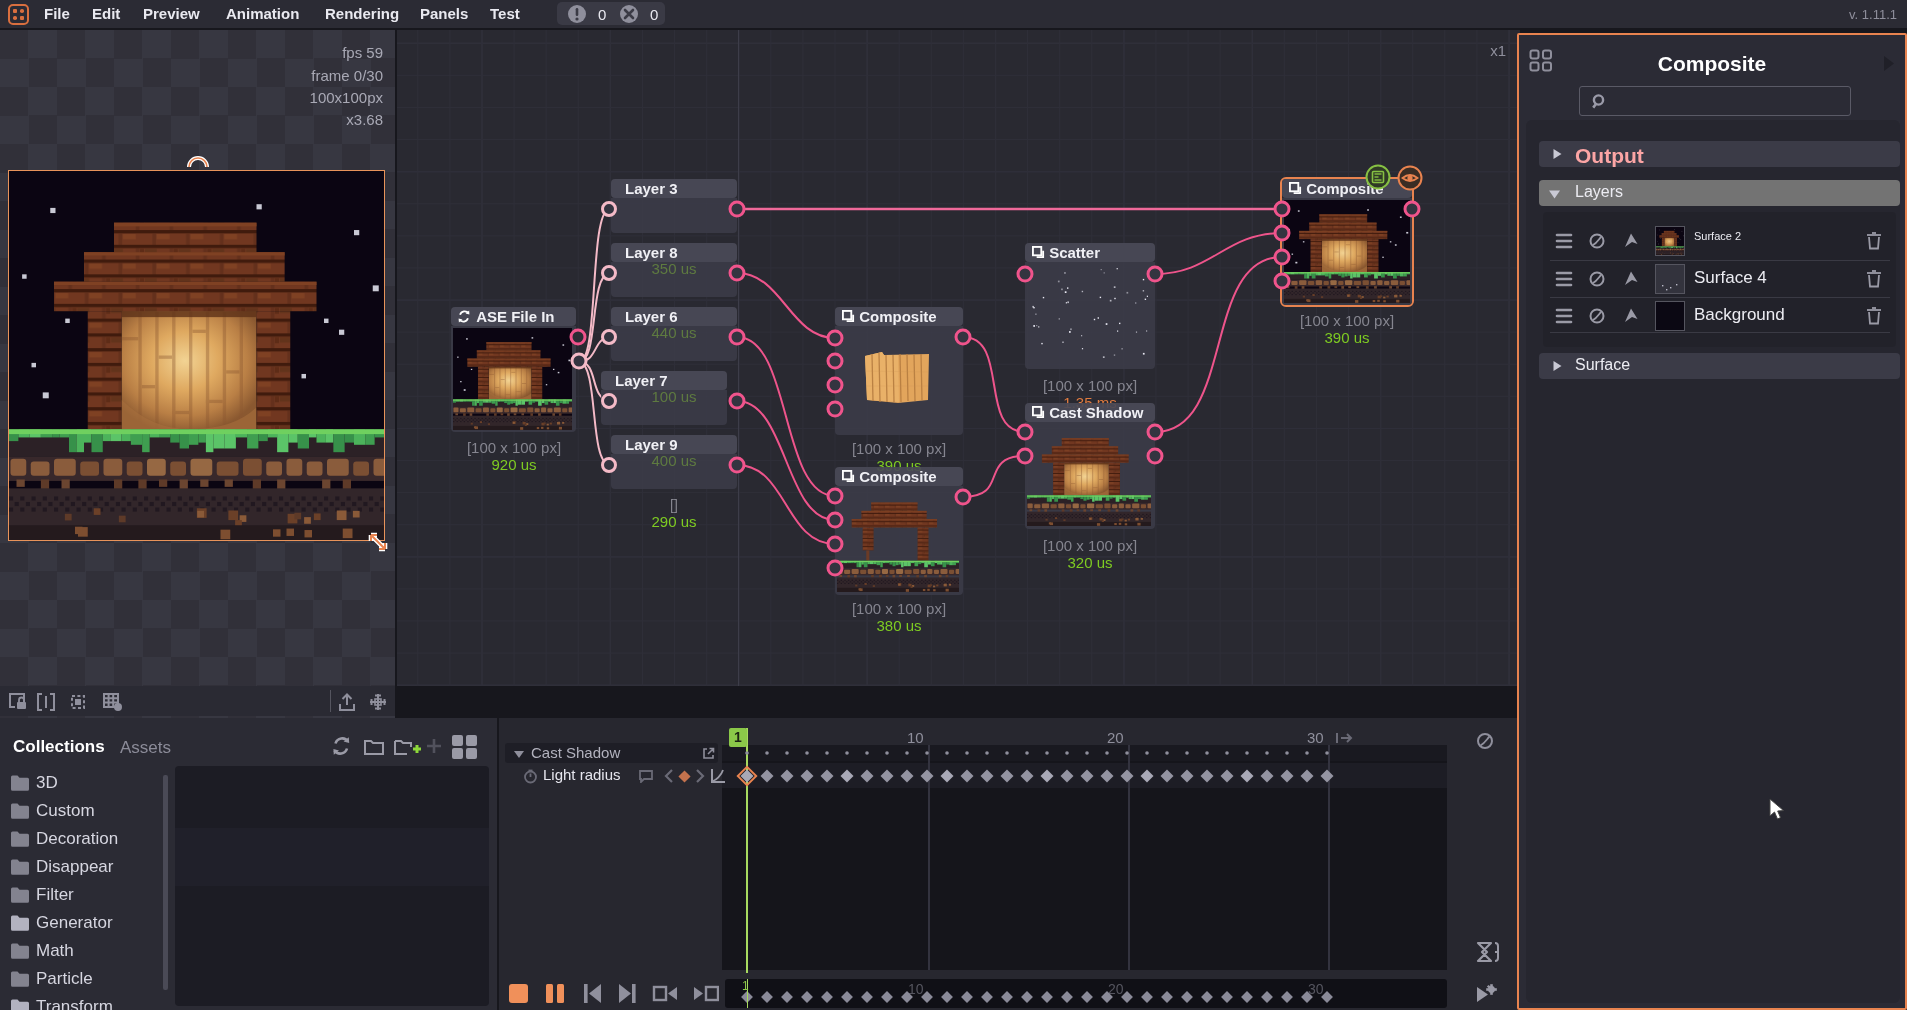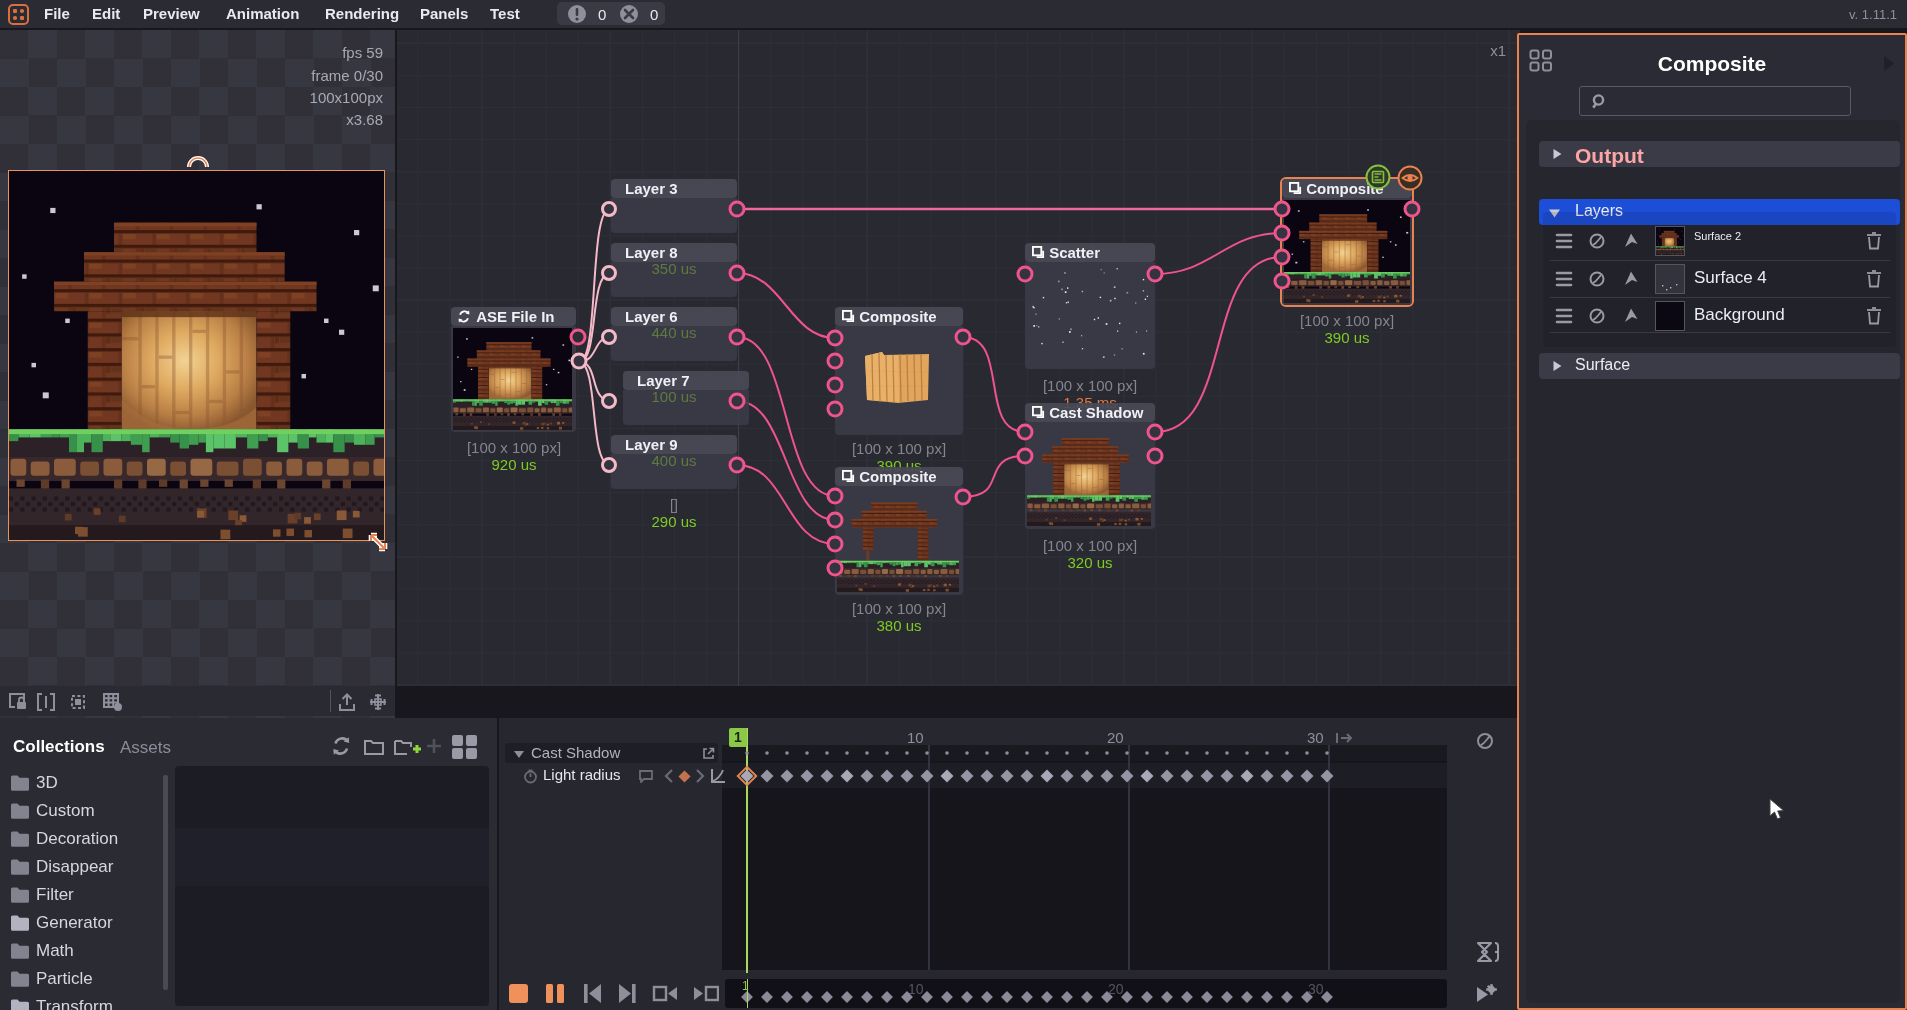--- a/index.html
+++ b/index.html
@@ -460,21 +460,21 @@
         <div class="nbody" style="height:35px"></div>
       </div>
     <div class="node" style="left:214px;top:213px;width:126px;height:54px">
         <div class="nhead"><span style="margin-left:14px">Layer 8</span></div>
         <div class="nbody" style="height:35px"></div>
       </div>
     <div class="node" style="left:214px;top:277px;width:126px;height:54px">
         <div class="nhead"><span style="margin-left:14px">Layer 6</span></div>
         <div class="nbody" style="height:35px"></div>
       </div>
-    <div class="node" style="left:226px;top:341px;width:126px;height:38px">
+    <div class="node" style="left:204px;top:341px;width:126px;height:38px">
         <div class="nhead"><span style="margin-left:14px">Layer 7</span></div>
         <div class="nbody" style="height:35px"></div>
       </div>
     <div class="node" style="left:214px;top:405px;width:126px;height:54px">
         <div class="nhead"><span style="margin-left:14px">Layer 9</span></div>
         <div class="nbody" style="height:35px"></div>
       </div>
 
     <div class="node" style="left:438px;top:277px;width:128px;height:128px">
       <div class="nhead"><svg style="margin:3px 0 0 7px;vertical-align:top" width="13" height="13" viewBox="0 0 14 14">
@@ -678,21 +678,21 @@
         <line x1="4.8" y1="11.2" x2="2.2" y2="14.6" stroke="#9a9aa8" stroke-width="2.6"></line>
       </svg>
     </div>
     <div class="abs" style="left:7px;top:85px;width:374px;height:883px;background:#26262f;border-radius:6px;">
       <div class="abs" style="left:13px;top:21px;width:361px;height:26px;background:#3b3b47;border-radius:4px;">
         <svg class="abs" style="left:13px;top:7px" width="11" height="12" viewBox="0 0 11 12">
             <path d="M1.5 1 L9.5 6 L1.5 11 Z" fill="#c9c9d4"></path>
           </svg>
         <span class="abs" style="left:36px;top:3px;color:#fca5a5;font-size:21px;font-weight:bold;">Output</span>
       </div>
-      <div class="abs" style="left:13px;top:60px;width:361px;height:26px;background:#1d4ed8;border-radius:4px;margin-top:19px;">
+      <div class="abs" style="left:13px;top:60px;width:361px;height:26px;background:#737373;border-radius:4px;">
         <svg class="abs" style="left:9px;top:9px" width="13" height="11" viewBox="0 0 13 11">
             <path d="M1 1.5 L12 1.5 L6.5 9.5 Z" fill="#c9c9d4"></path>
           </svg>
         <span class="abs" style="left:36px;top:3px;color:#ececf2;font-size:16px;">Layers</span>
       </div>
       <div class="abs" style="left:17px;top:92px;width:353px;height:135px;background:rgba(0,0,0,.10);border-radius:4px;"></div>
 
       <div class="abs" style="left:24px;top:104px;width:340px;height:36px;">
         <svg class="abs" style="left:5px;top:8px" width="20" height="18" viewBox="0 0 20 18">
             <g stroke="#9a9aa6" stroke-width="2.6" stroke-linecap="round">

